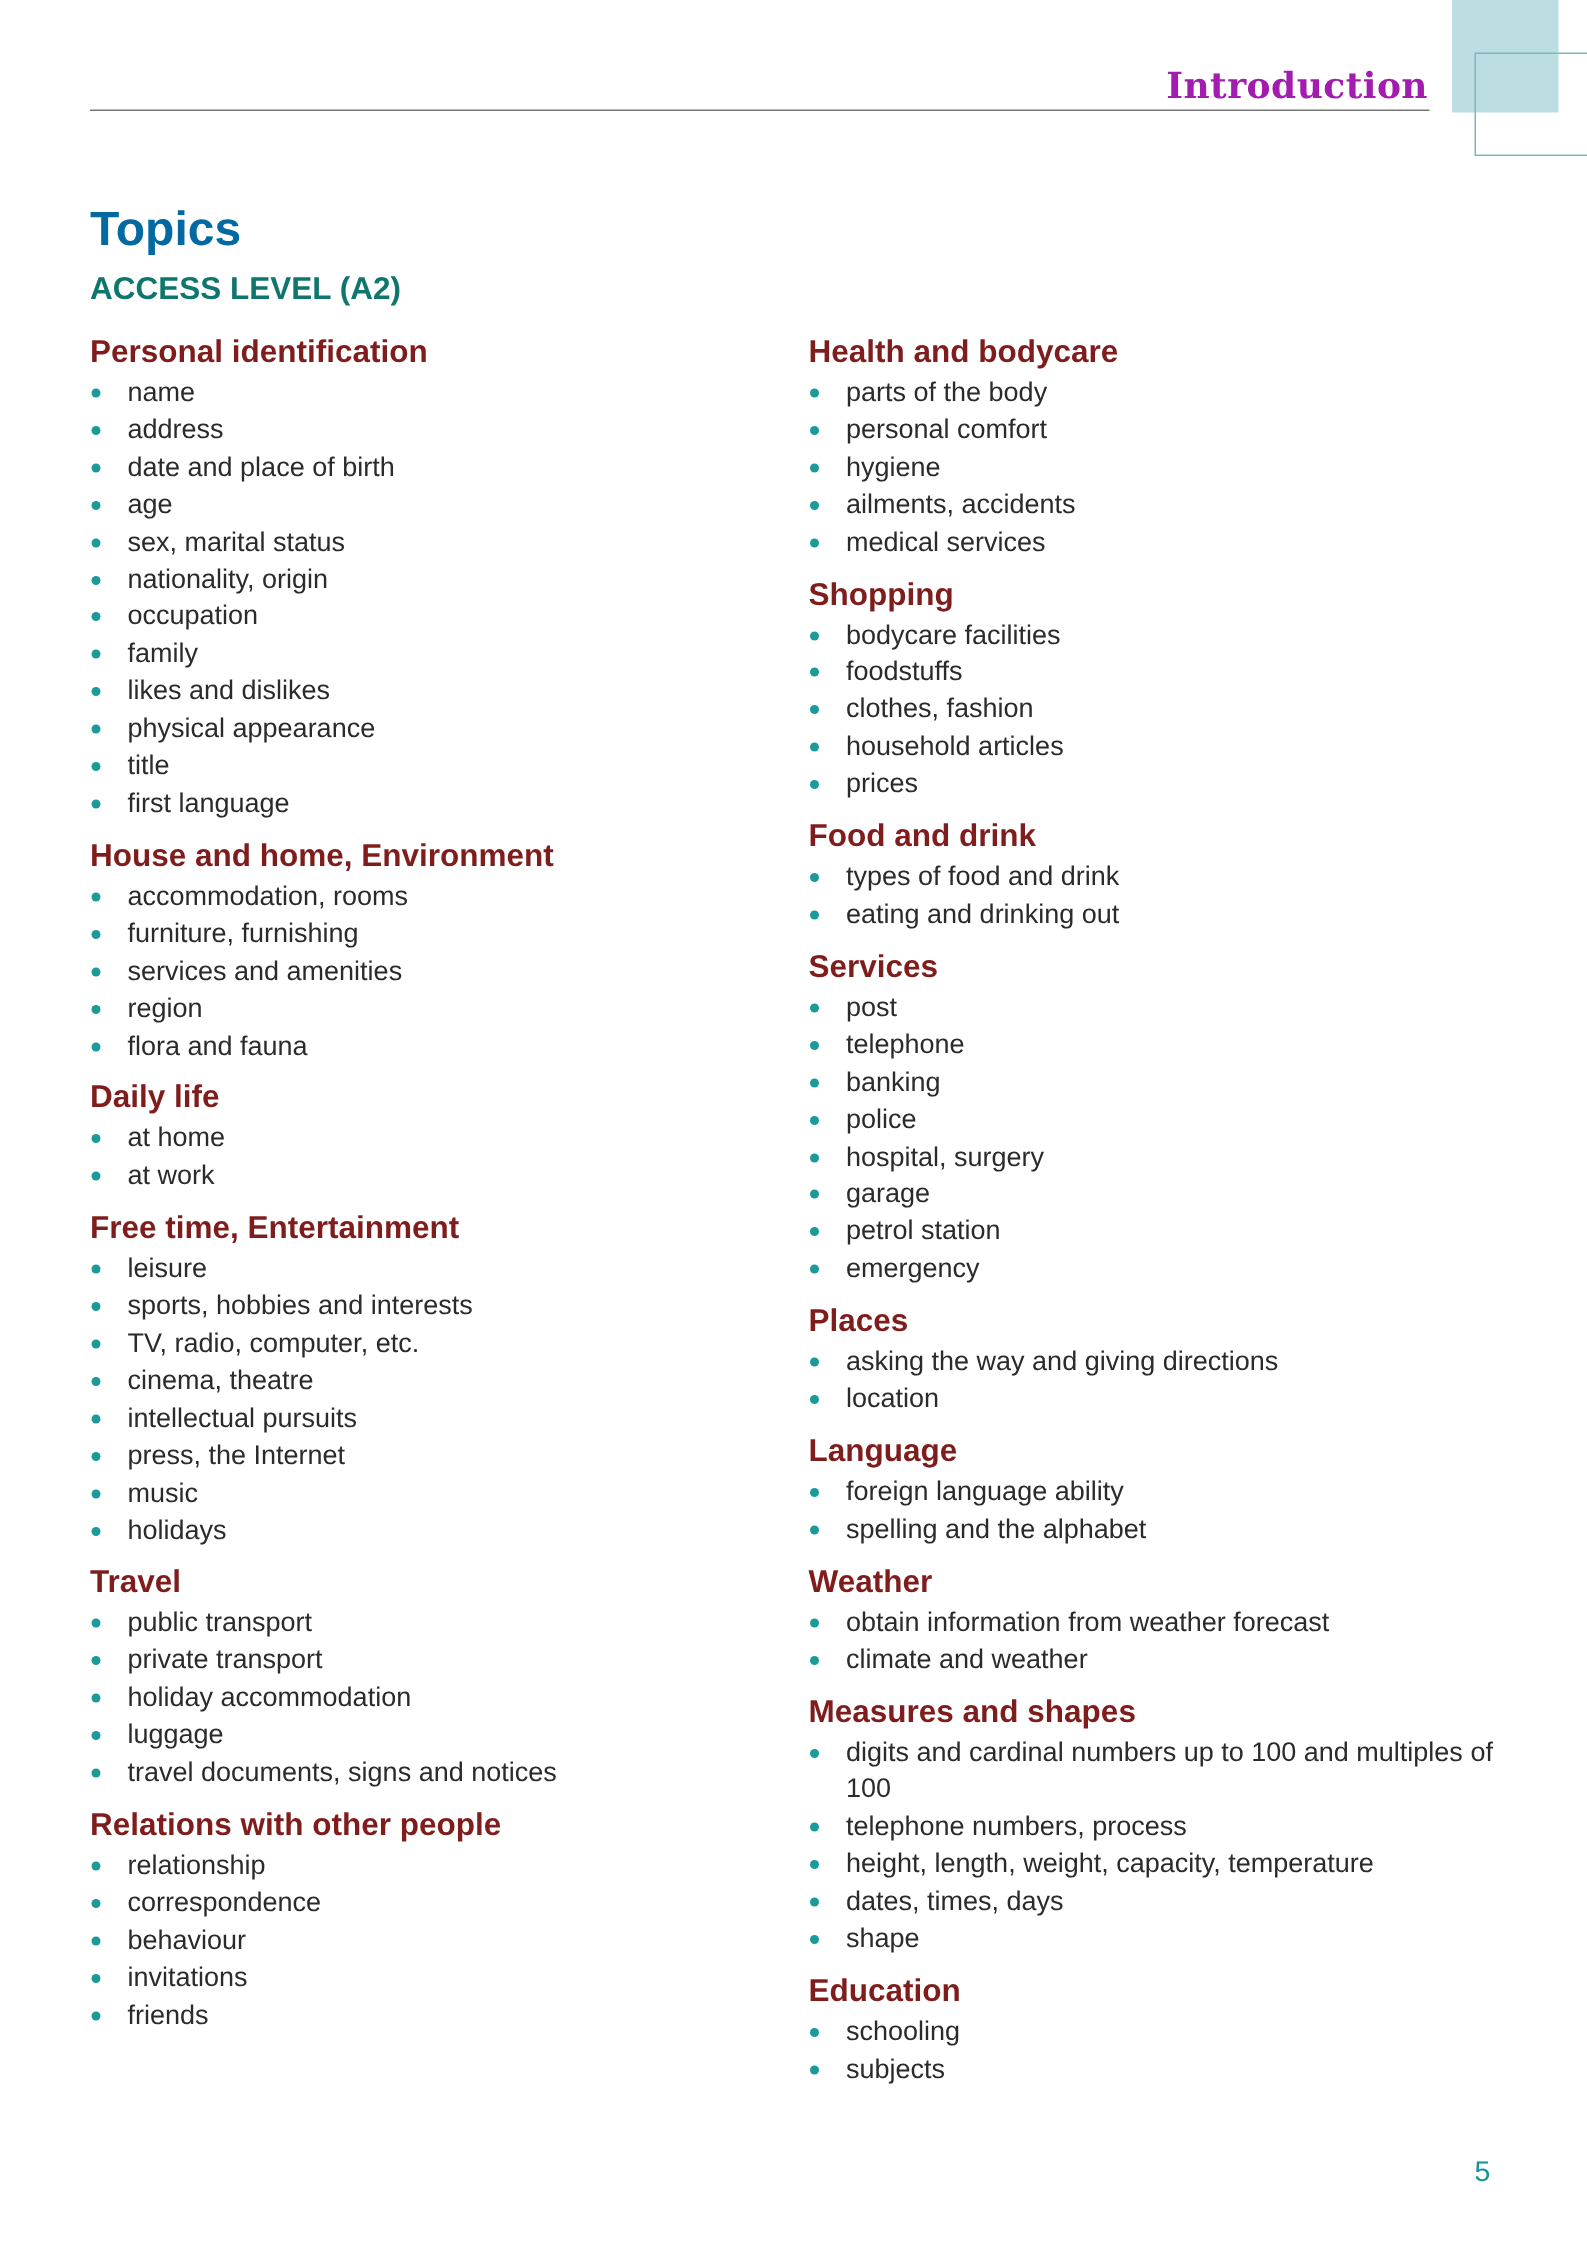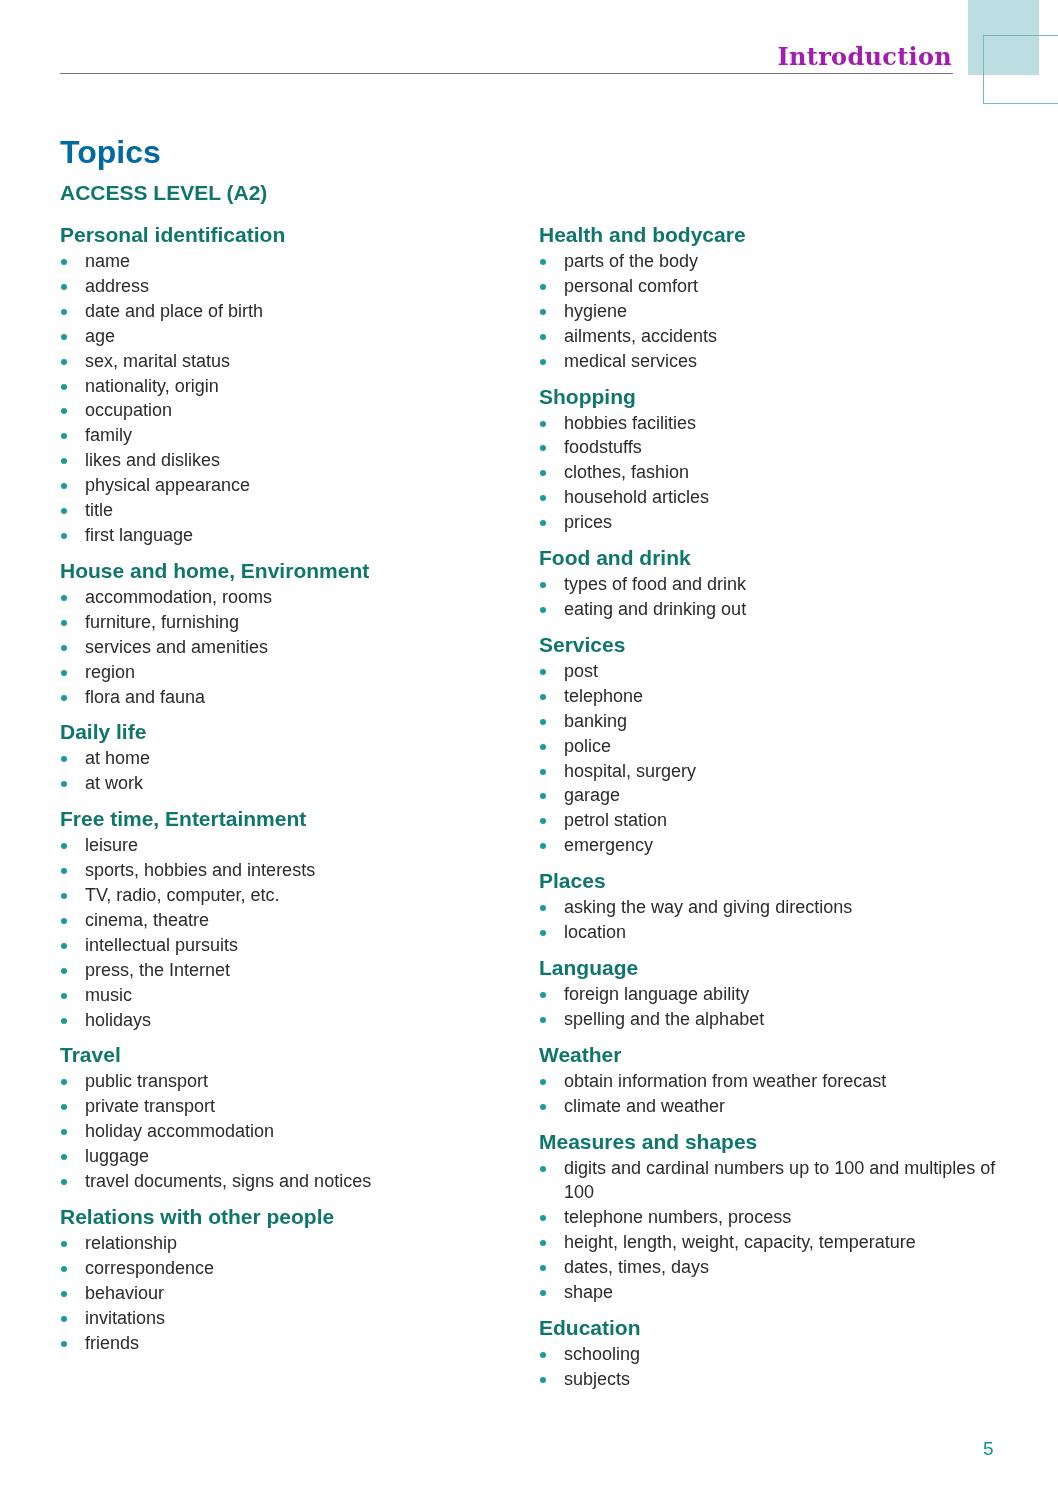--- a/index.html
+++ b/index.html
@@ -34,21 +34,21 @@
       position: absolute; left: 60px; top: 181px;
       font-size: 21px; font-weight: bold; color: #0f766e; margin: 0;
     }
     .col {
       position: absolute; top: 222px;
     }
     .col-left { left: 60px; width: 460px; }
     .col-right { left: 539px; width: 460px; }
     .section { margin-bottom: 10px; }
     .section-heading {
-      font-size: 21px; font-weight: bold; color: #0f766e;
+      font-size: 21px; font-weight: bold; color: #7f1d1d;
       line-height: 26px; margin: 0 0 1px 0;
     }
     .section ul { list-style: none; margin: 0; padding: 0; }
     .section li {
       position: relative; padding-left: 25px;
       font-size: 18px; line-height: 24.9px; color: #2b2b2b;
     }
     .section li::before {
       content: ""; position: absolute; left: 1px; top: 10px;
       width: 6px; height: 6px; border-radius: 50%; background: #1c9a9a;
@@ -146,21 +146,21 @@
         <li>parts of the body</li>
         <li>personal comfort</li>
         <li>hygiene</li>
         <li>ailments, accidents</li>
         <li>medical services</li>
       </ul>
     </div>
     <div class="section">
       <h3 class="section-heading">Shopping</h3>
       <ul>
-        <li>hobbies facilities</li>
+        <li>bodycare facilities</li>
         <li>foodstuffs</li>
         <li>clothes, fashion</li>
         <li>household articles</li>
         <li>prices</li>
       </ul>
     </div>
     <div class="section">
       <h3 class="section-heading">Food and drink</h3>
       <ul>
         <li>types of food and drink</li>

